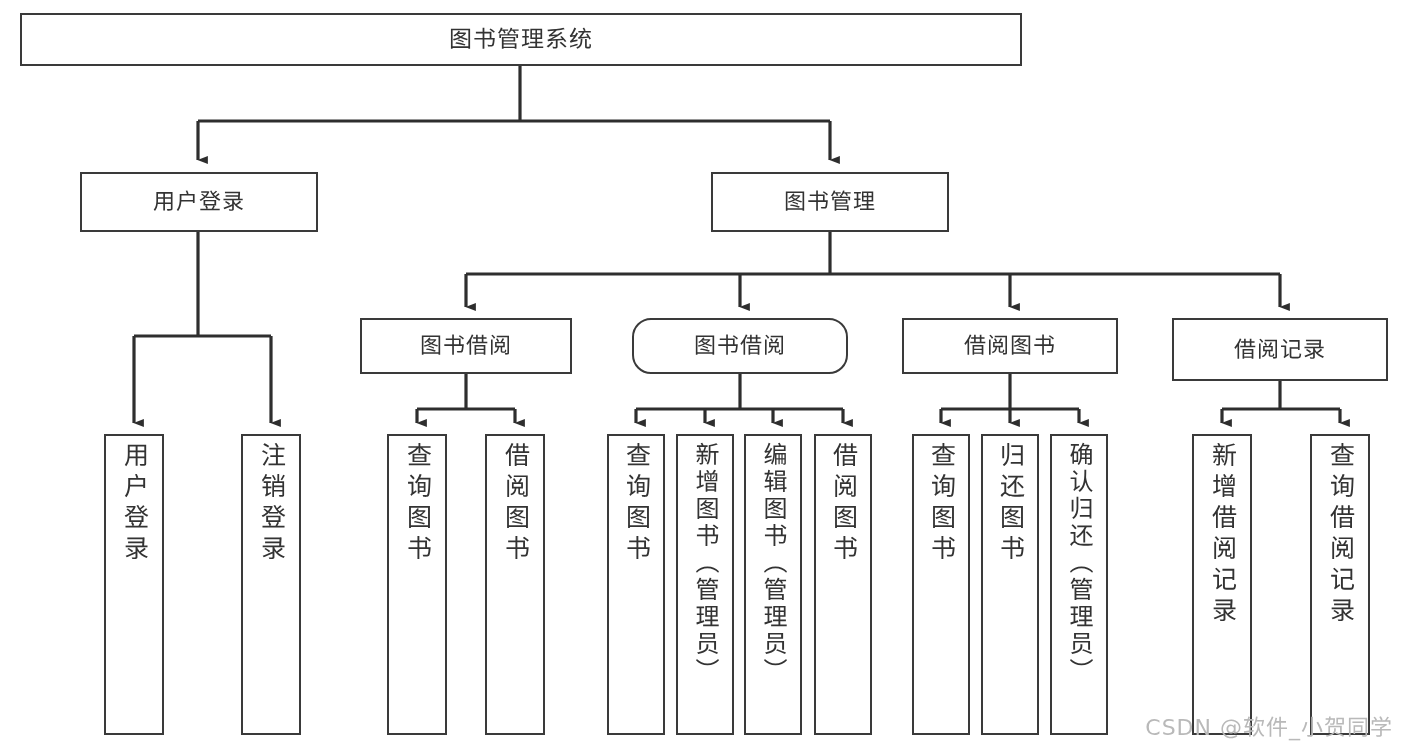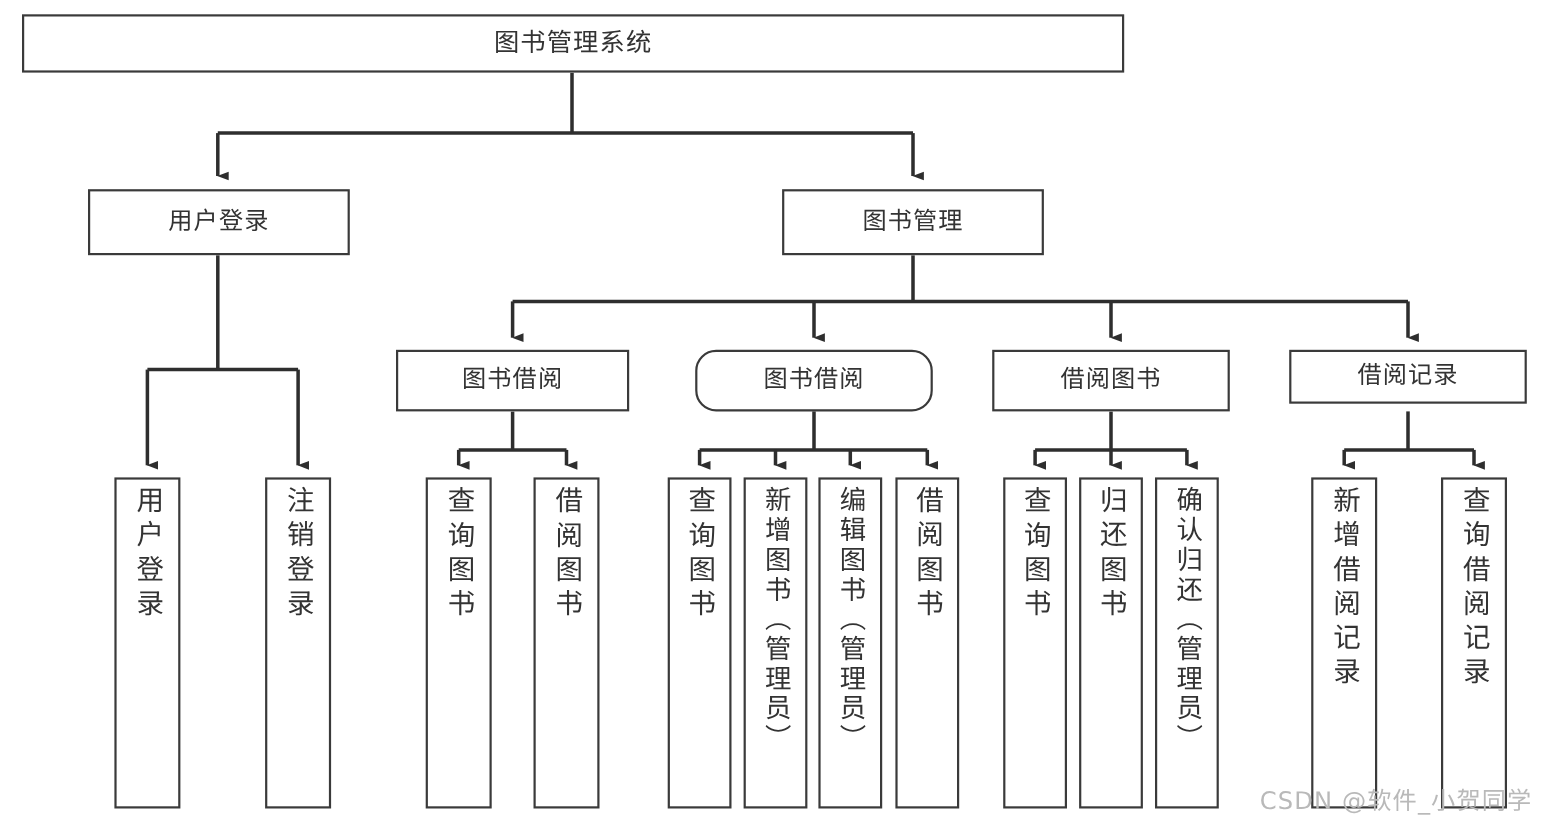--- a/index.html
+++ b/index.html
@@ -129,21 +129,21 @@
 
   <div class="node h-node" style="left:360px;top:318px;width:212px;height:56px;">
     <span class="lbl">图书借阅</span>
   </div>
   <div class="node h-node" style="left:632px;top:318px;width:216px;height:56px;border-radius:19px;">
     <span class="lbl">图书借阅</span>
   </div>
   <div class="node h-node" style="left:902px;top:318px;width:216px;height:56px;">
     <span class="lbl">借阅图书</span>
   </div>
-  <div class="node h-node" style="left:1172px;top:318px;width:216px;height:49px;font-family:Liberation Mono, monospace;">
+  <div class="node h-node" style="left:1172px;top:318px;width:216px;height:63px;">
     <span class="lbl">借阅记录</span>
   </div>
 
   <div class="node v-node" style="left:104px;top:434px;width:60px;height:301px;">
     <span class="lbl">用户登录</span>
   </div>
   <div class="node v-node" style="left:241px;top:434px;width:60px;height:301px;">
     <span class="lbl">注销登录</span>
   </div>
 

